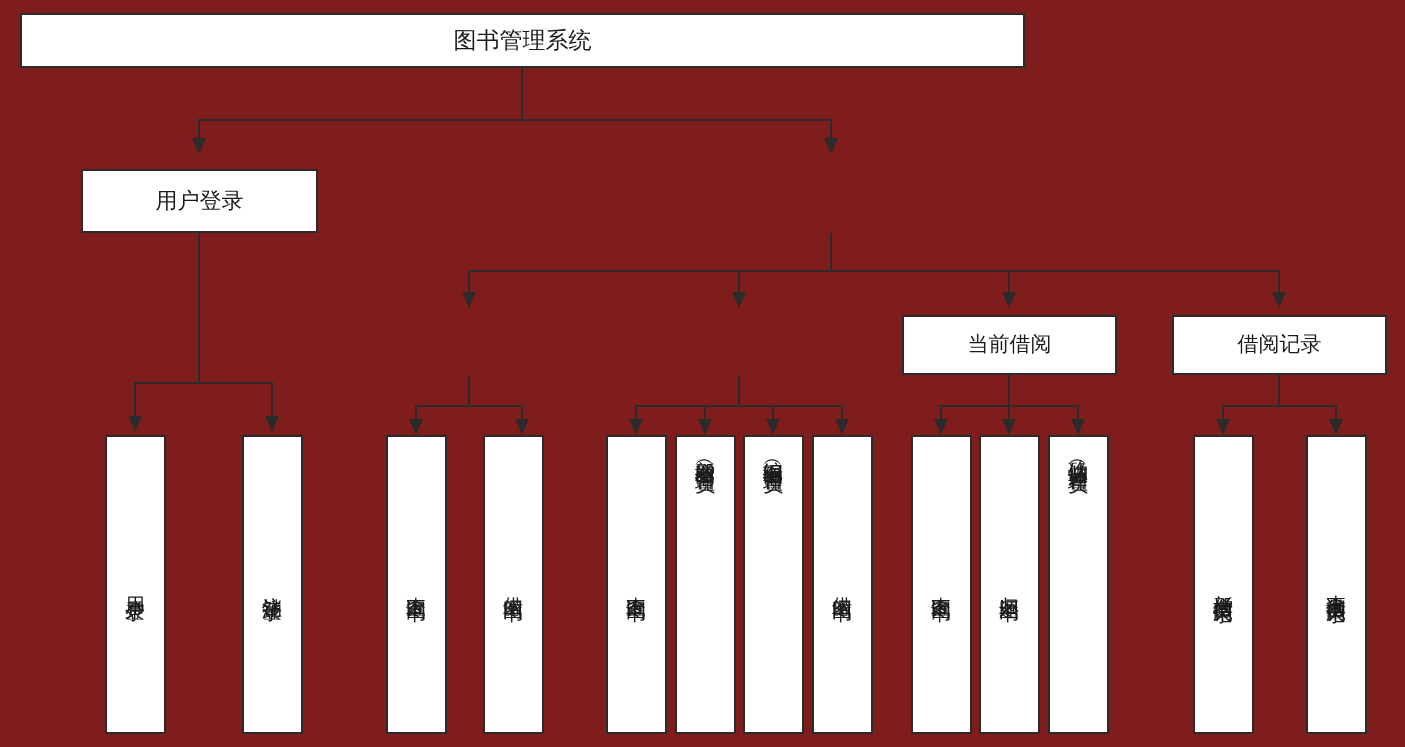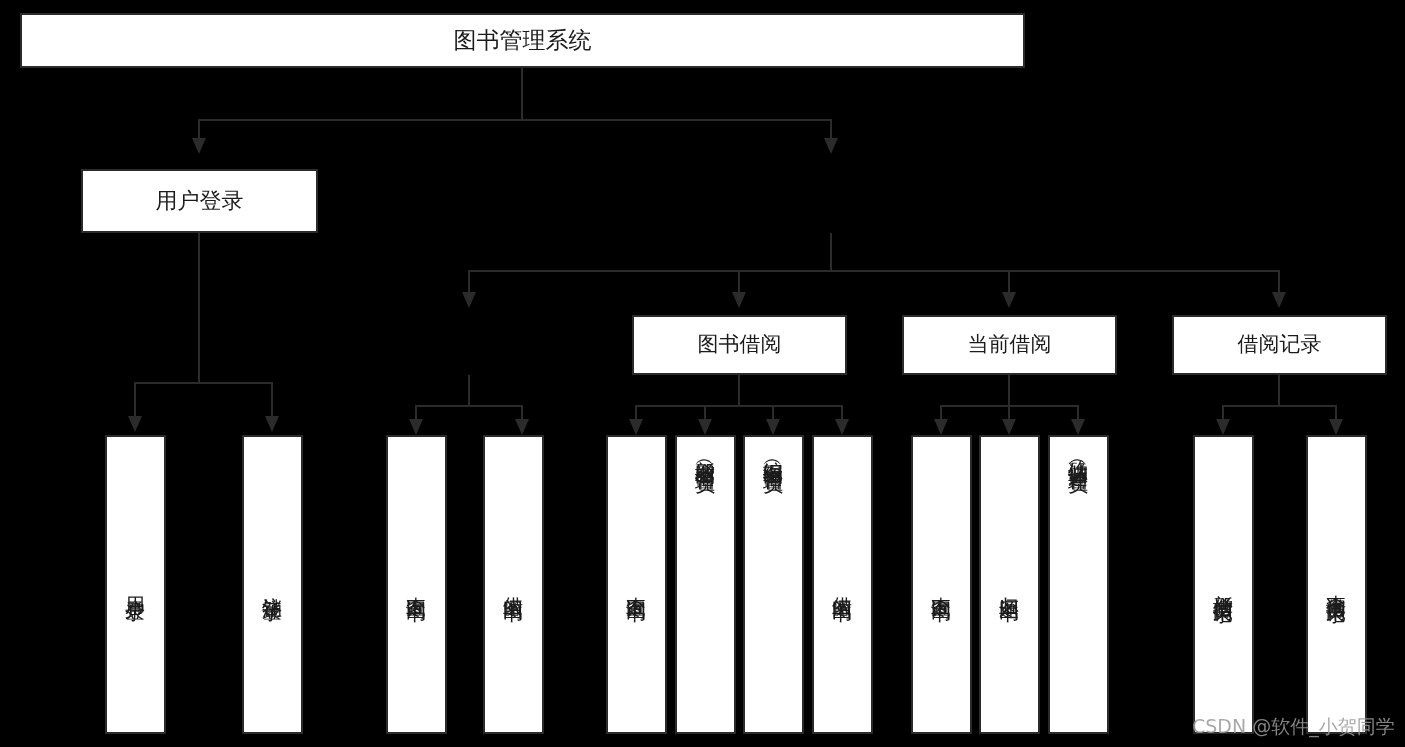--- a/index.html
+++ b/index.html
@@ -5,21 +5,21 @@
 <style>
   html, body {
     margin: 0;
     padding: 0;
     background: #ffffff;
   }
   #canvas {
     position: relative;
     width: 1405px;
     height: 747px;
-    background: #000000;
+    background: #7f1d1d;
     font-family: "DejaVu Sans", "Liberation Sans", sans-serif;
     overflow: hidden;
   }
   
   .node {
     position: absolute;
     box-sizing: border-box;
     background: #ffffff;
     border: 2px solid #2b2b2b;
     display: flex;
@@ -103,23 +103,20 @@
   <div class="edge h" style="left:468px; top:270px; width:812px; height:2px;"></div>
   <div class="edge v" style="left:468px; top:270px; width:2px; height:24px;"></div>
   <div class="arrow" style="left:462px; top:292px;"></div>
   <div class="edge v" style="left:738px; top:270px; width:2px; height:24px;"></div>
   <div class="arrow" style="left:732px; top:292px;"></div>
   <div class="edge v" style="left:1008px; top:270px; width:2px; height:24px;"></div>
   <div class="arrow" style="left:1002px; top:292px;"></div>
   <div class="edge v" style="left:1278px; top:270px; width:2px; height:24px;"></div>
   <div class="arrow" style="left:1272px; top:292px;"></div>
 
-  <div class="node level3" style="left:632px; top:315px; width:215px; height:60px;">
-    <span>图书借阅</span>
-  </div>
   <div class="node level3" style="left:1172px; top:315px; width:215px; height:60px;">
     <span>借阅记录</span>
   </div>
   <div class="node level3" style="left:902px; top:315px; width:215px; height:60px;">
     <span>当前借阅</span>
   </div>
 
   <div class="edge v" style="left:468px; top:375px; width:2px; height:31px;"></div>
   <div class="edge h" style="left:415px; top:405px; width:108px; height:2px;"></div>
   <div class="edge v" style="left:415px; top:405px; width:2px; height:20px;"></div>
@@ -191,15 +188,14 @@
     <span class="vtext">确认归还（管理员）</span>
   </div>
 
   <div class="node leaf align-mid" style="left:1193px; top:435px; width:61px; height:299px;">
     <span class="vtext">新增借阅记录</span>
   </div>
   <div class="node leaf align-mid" style="left:1306px; top:435px; width:61px; height:299px;">
     <span class="vtext">查询借阅记录</span>
   </div>
 
-  <div id="watermark" style="left:1192px; top:714px;">CSDN @软件_小贺同学</div>
 
 </div>
 
 </body></html>

